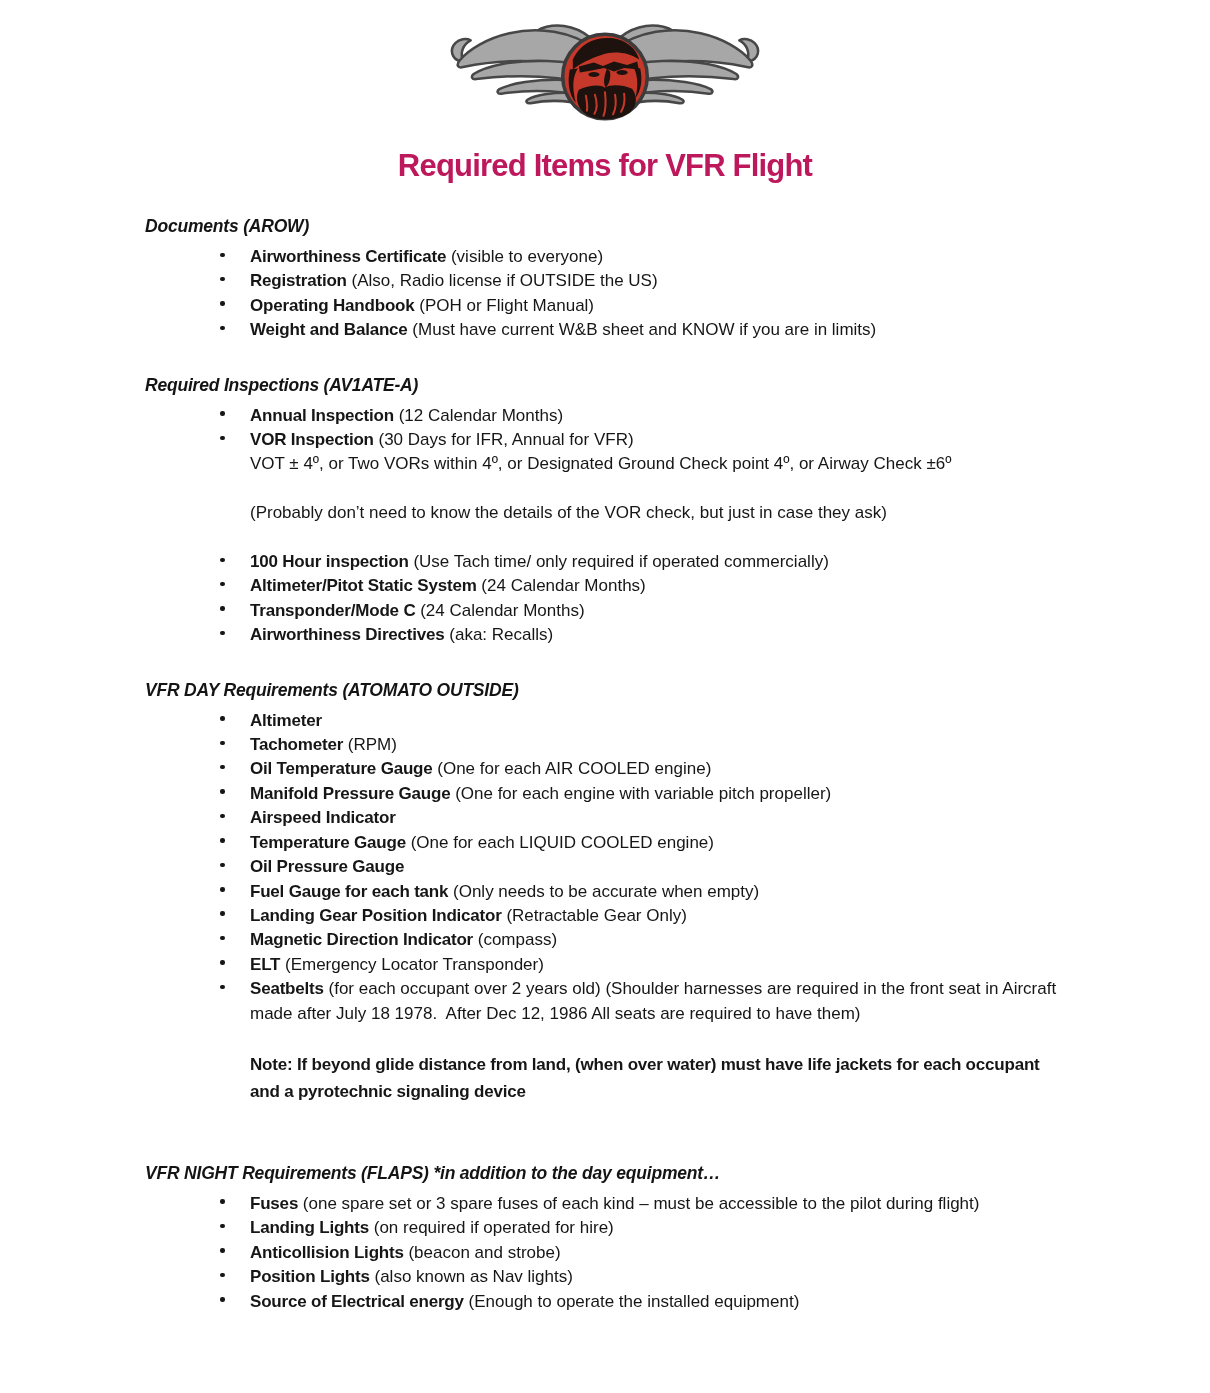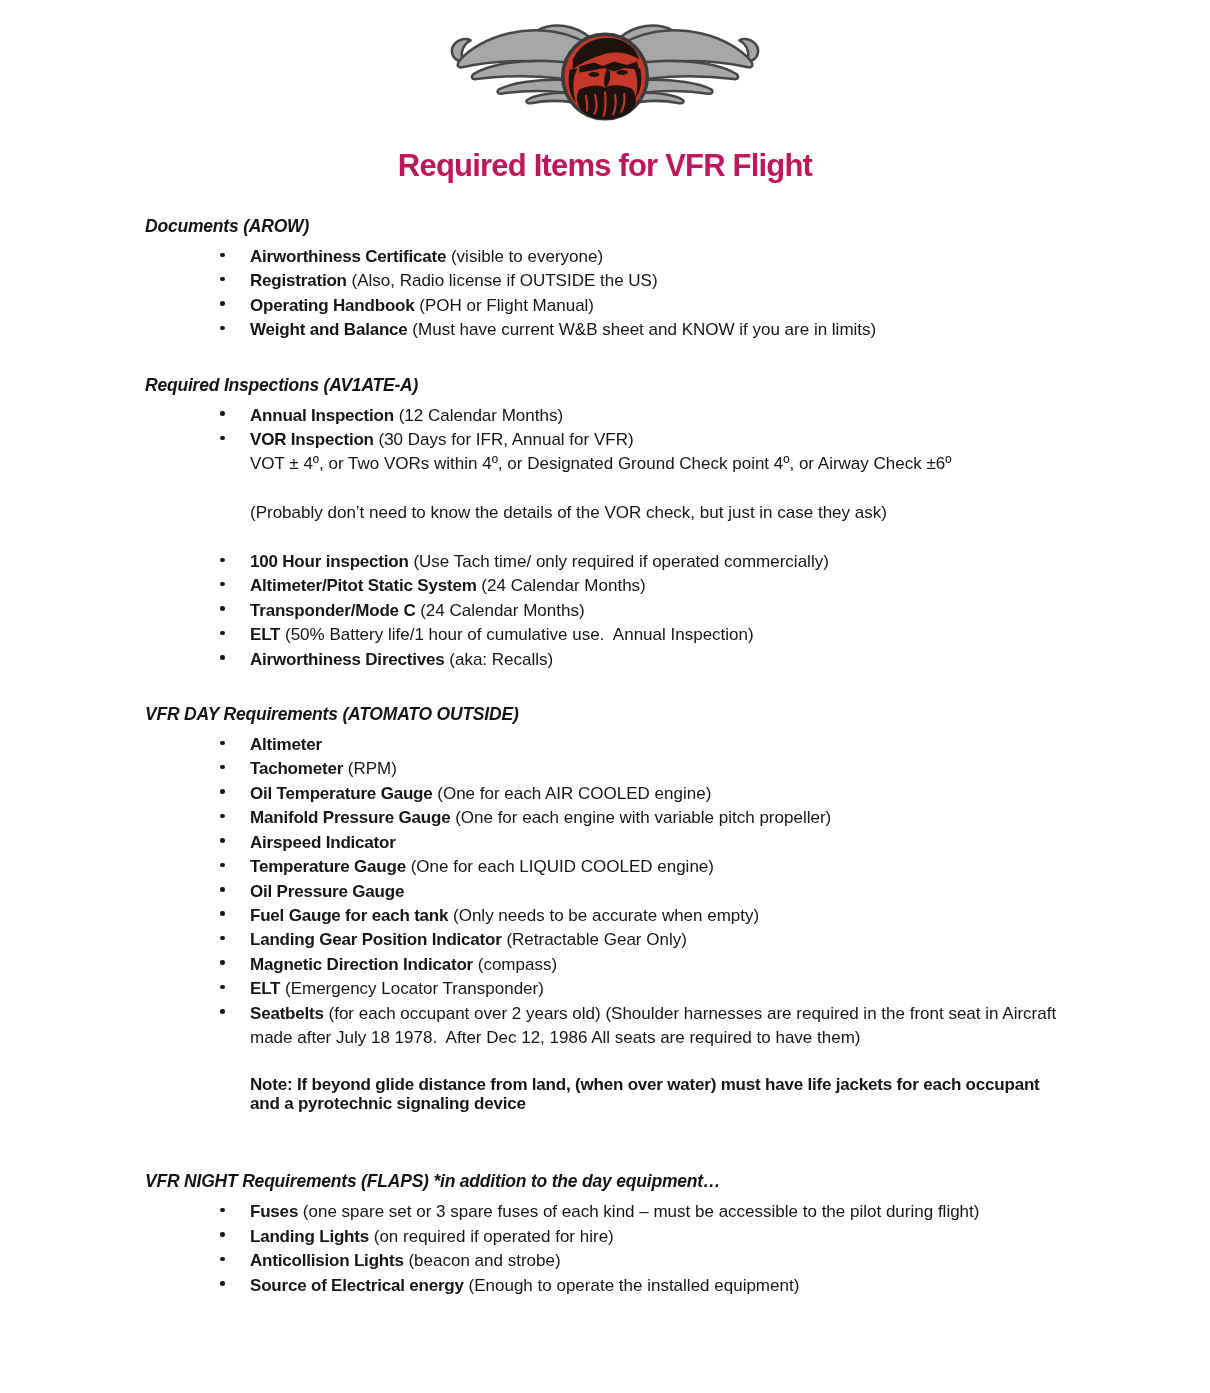--- a/index.html
+++ b/index.html
@@ -66,21 +66,21 @@
   .item-term { font-weight: bold; letter-spacing: -0.2px; }
   .cont-line { white-space: pre-wrap; }
   .vor-note {
     margin: 24.4px 0 24.4px 0;
     white-space: pre-wrap;
   }
   .section-note {
     margin: 25px 0 17px 0;
     padding-left: 105px;
     font-size: 17px;
-    line-height: 19px;
+    line-height: 27px;
     font-weight: bold;
     letter-spacing: -0.2px;
     white-space: pre-wrap;
   }
 </style>
 </head>
 <body>
 
 <div class="page">
 
@@ -146,21 +146,20 @@
         </ul>
       </section>
       <section class="section">
         <div class="section-heading">Required Inspections (AV1ATE-A)</div>
         <ul class="bullet-list">
           <li><span class="dot"></span><span class="item-term">Annual Inspection</span><span class="item-desc"> (12 Calendar Months)</span></li>
           <li><span class="dot"></span><span class="item-term">VOR Inspection</span><span class="item-desc"> (30 Days for IFR, Annual for VFR)</span><div class="cont-line">VOT ± 4º, or Two VORs within 4º, or Designated Ground Check point 4º, or Airway Check ±6º</div><div class="vor-note">(Probably don’t need to know the details of the VOR check, but just in case they ask)</div></li>
           <li><span class="dot"></span><span class="item-term">100 Hour inspection</span><span class="item-desc"> (Use Tach time/ only required if operated commercially)</span></li>
           <li><span class="dot"></span><span class="item-term">Altimeter/Pitot Static System</span><span class="item-desc"> (24 Calendar Months)</span></li>
           <li><span class="dot"></span><span class="item-term">Transponder/Mode C</span><span class="item-desc"> (24 Calendar Months)</span></li>
-          <li><span class="dot"></span><span class="item-term">ELT</span><span class="item-desc"> (50% Battery life/1 hour of cumulative use.  Annual Inspection)</span></li>
           <li><span class="dot"></span><span class="item-term">Airworthiness Directives</span><span class="item-desc"> (aka: Recalls)</span></li>
         </ul>
       </section>
       <section class="section">
         <div class="section-heading">VFR DAY Requirements (ATOMATO OUTSIDE)</div>
         <ul class="bullet-list">
           <li><span class="dot"></span><span class="item-term">Altimeter</span><span class="item-desc"></span></li>
           <li><span class="dot"></span><span class="item-term">Tachometer</span><span class="item-desc"> (RPM)</span></li>
           <li><span class="dot"></span><span class="item-term">Oil Temperature Gauge</span><span class="item-desc"> (One for each AIR COOLED engine)</span></li>
           <li><span class="dot"></span><span class="item-term">Manifold Pressure Gauge</span><span class="item-desc"> (One for each engine with variable pitch propeller)</span></li>
@@ -174,18 +173,19 @@
           <li><span class="dot"></span><span class="item-term">Seatbelts</span><span class="item-desc"> (for each occupant over 2 years old) (Shoulder harnesses are required in the front seat in Aircraft made after July 18 1978.  After Dec 12, 1986 All seats are required to have them)</span></li>
         </ul>
         <div class="section-note">Note: If beyond glide distance from land, (when over water) must have life jackets for each occupant and a pyrotechnic signaling device</div>
       </section>
       <section class="section gap-large">
         <div class="section-heading">VFR NIGHT Requirements (FLAPS) *in addition to the day equipment…</div>
         <ul class="bullet-list">
           <li><span class="dot"></span><span class="item-term">Fuses</span><span class="item-desc"> (one spare set or 3 spare fuses of each kind – must be accessible to the pilot during flight)</span></li>
           <li><span class="dot"></span><span class="item-term">Landing Lights</span><span class="item-desc"> (on required if operated for hire)</span></li>
           <li><span class="dot"></span><span class="item-term">Anticollision Lights</span><span class="item-desc"> (beacon and strobe)</span></li>
+          <li><span class="dot"></span><span class="item-term">Position Lights</span><span class="item-desc"> (also known as Nav lights)</span></li>
           <li><span class="dot"></span><span class="item-term">Source of Electrical energy</span><span class="item-desc"> (Enough to operate the installed equipment)</span></li>
         </ul>
       </section>
     </main>
 
 </div>
 
 </body></html>

